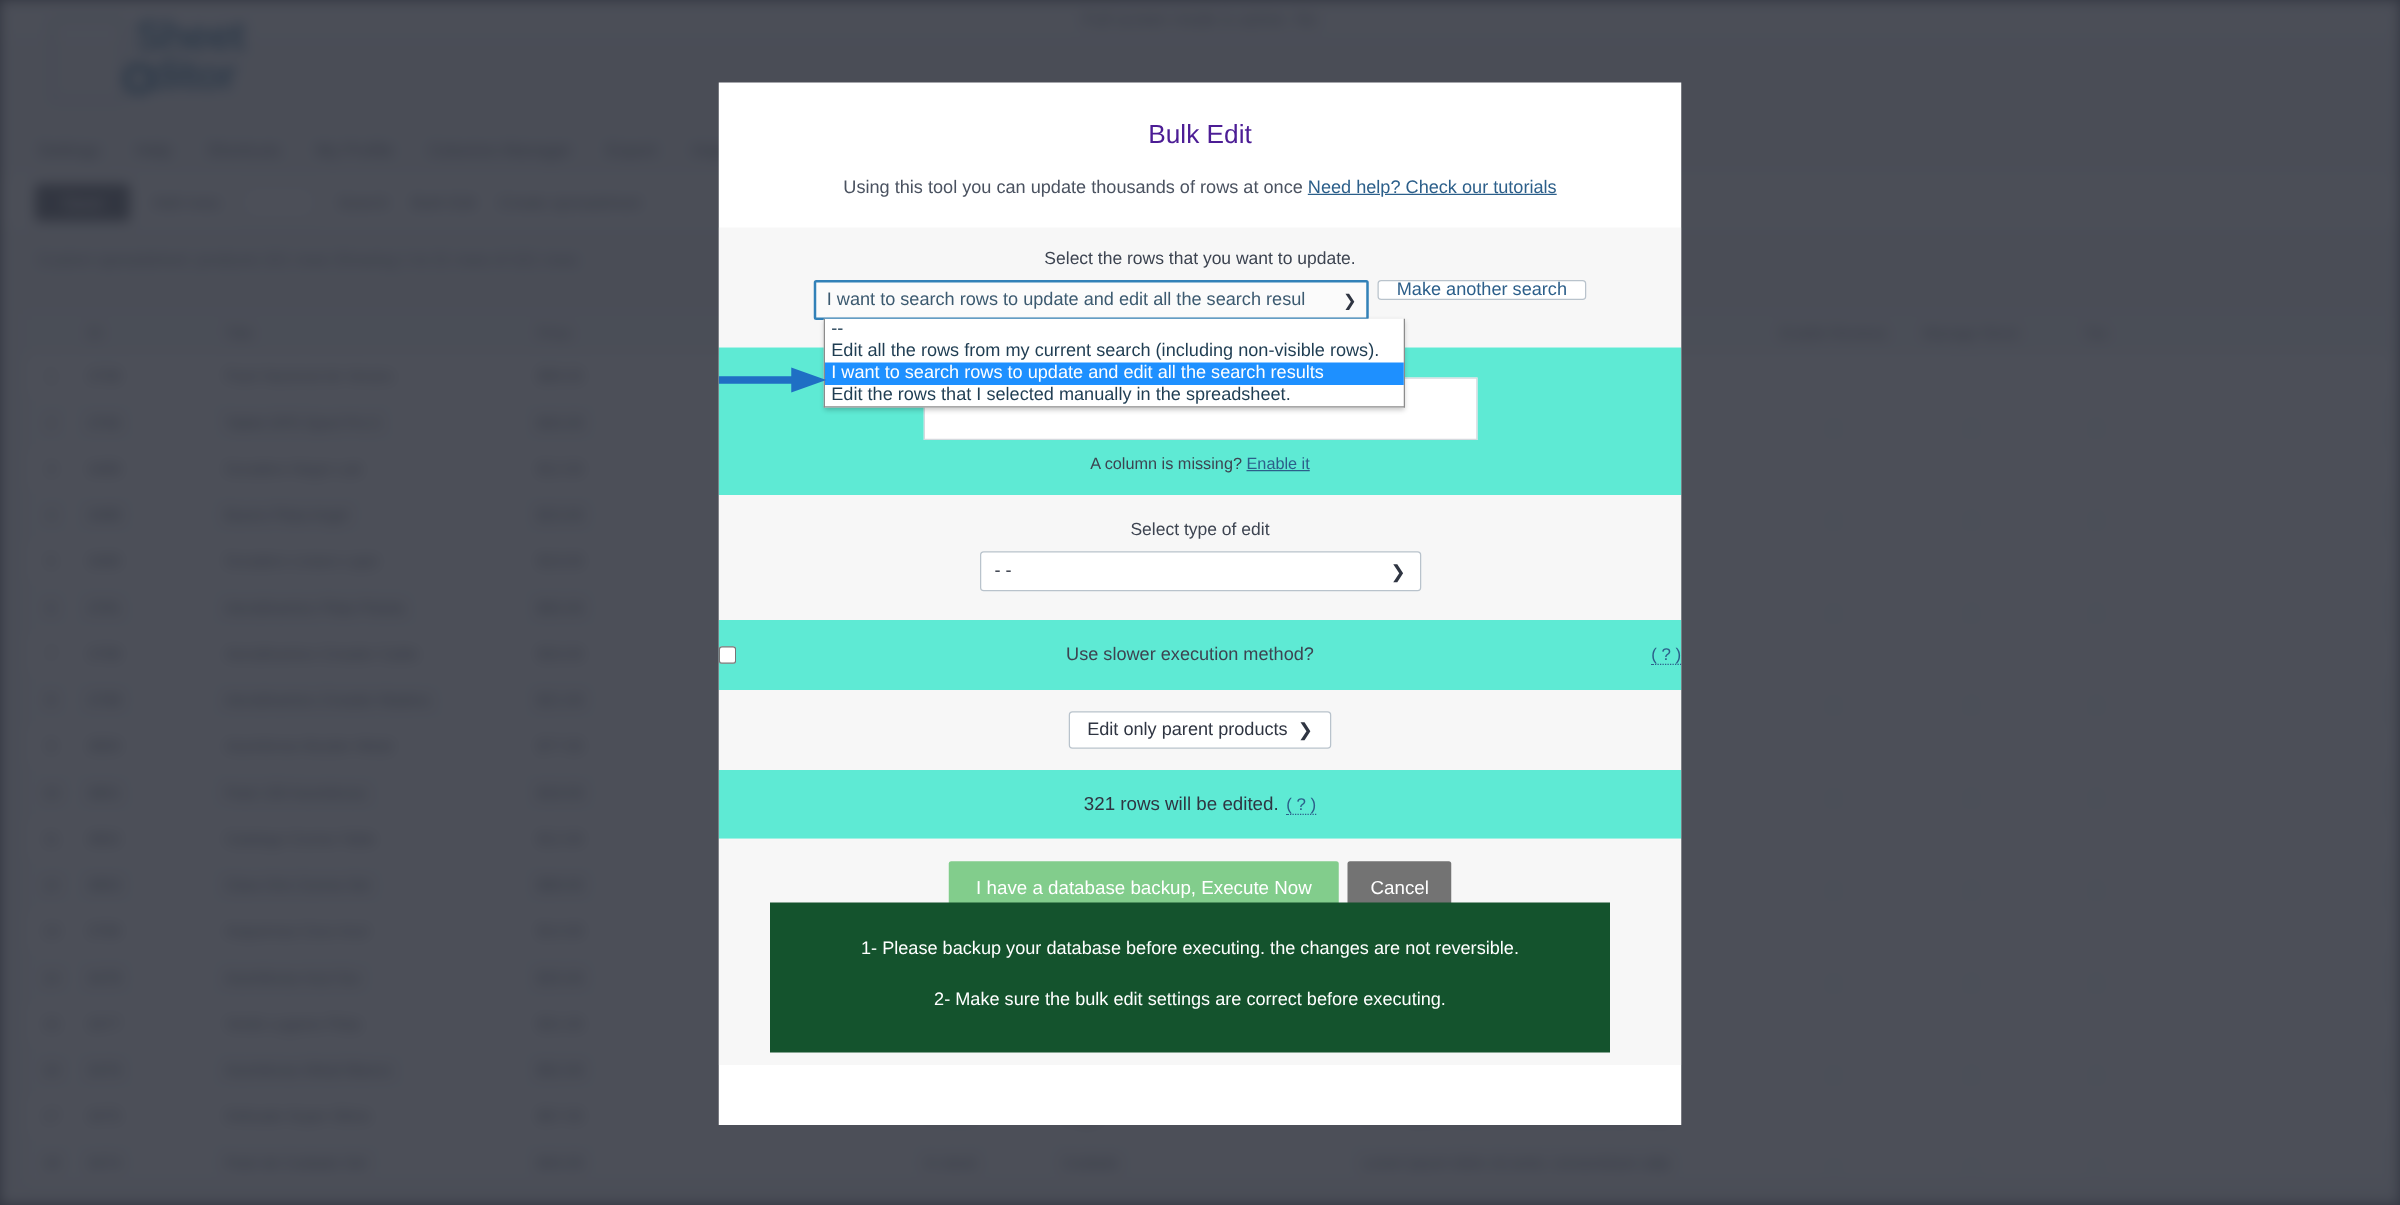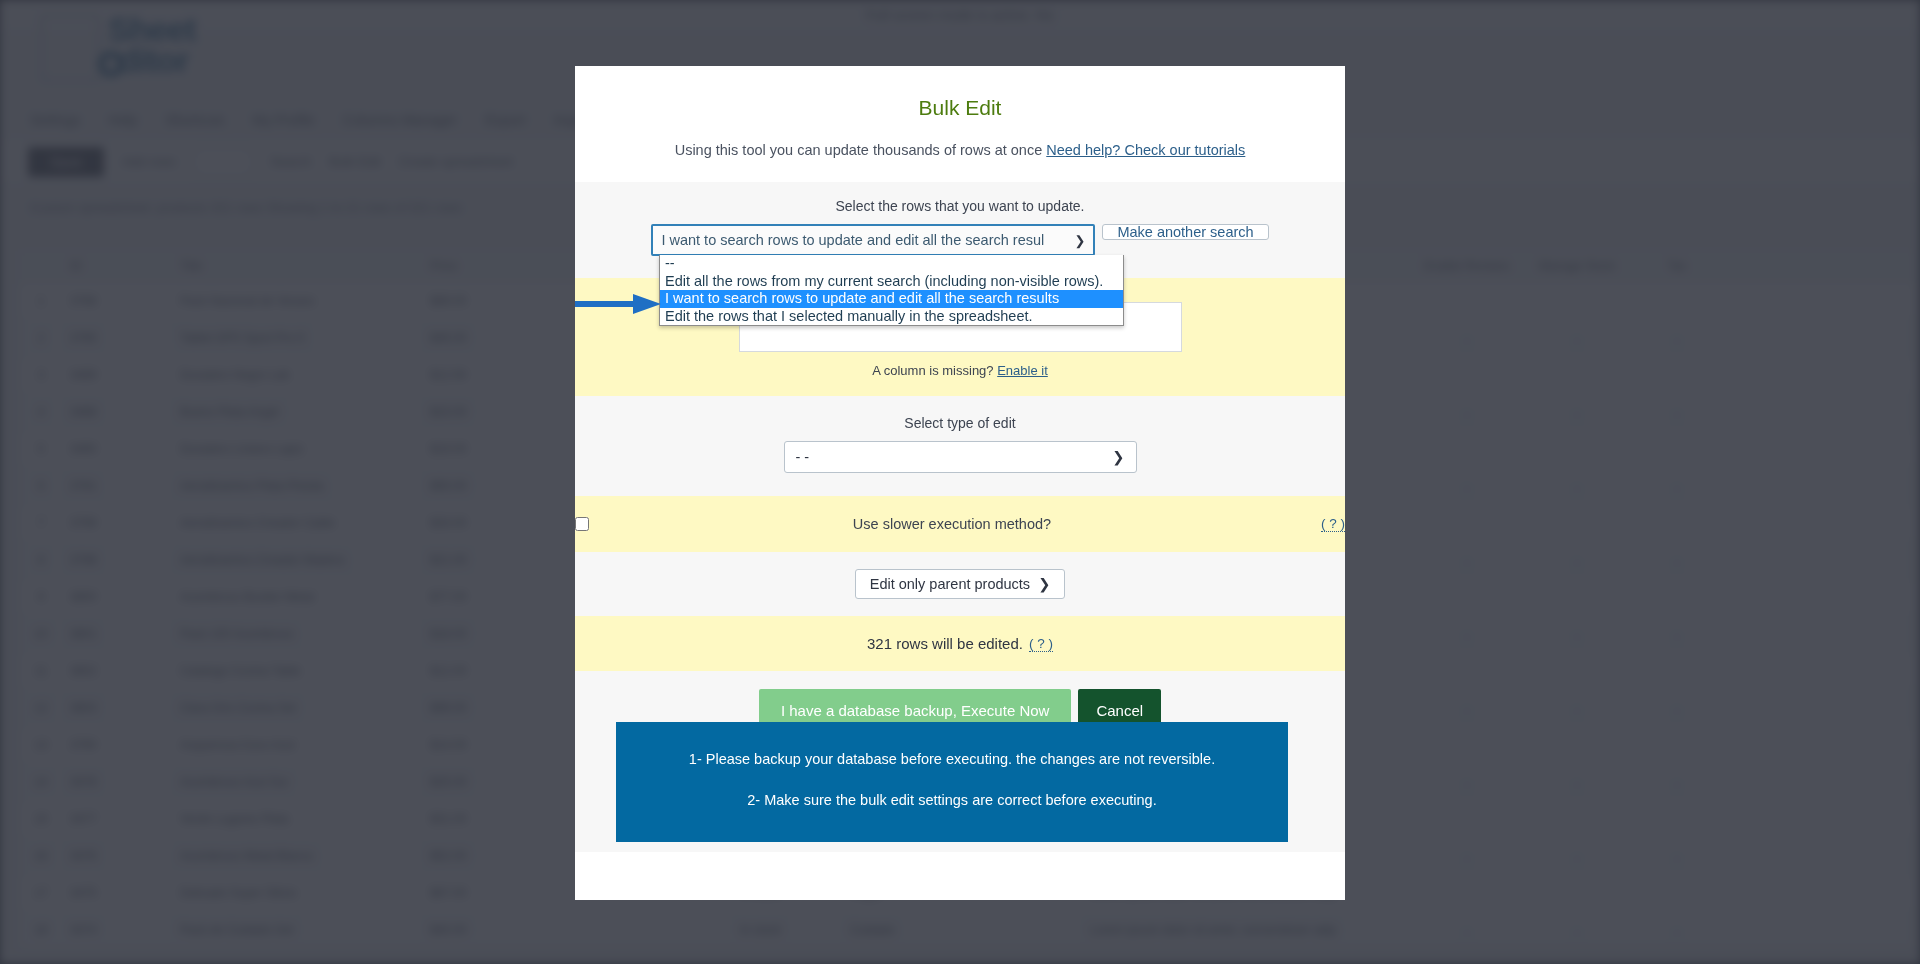--- a/index.html
+++ b/index.html
@@ -99,32 +99,32 @@
   }
 
   
   #modal {
     position: absolute;
     left: 575px; top: 66px; width: 770px; height: 834px;
     background: #ffffff;
     overflow: hidden;
   }
   #modal-title {
-    text-align: center; font-size: 21px; color: #4d7c0f;
+    text-align: center; font-size: 21px; color: #4c1d95;
     margin-top: 30px; font-weight: normal;
   }
   #modal-sub {
     text-align: center; font-size: 14.5px; color: #4a5260;
     margin-top: 22px;
   }
   #modal-sub a { color: #2c5f8a; text-decoration: underline; }
 
   .band { padding: 16px 0; }
   .band.grey { background: #f7f7f7; }
-  .band.white { background: #fef9c3; }
+  .band.white { background: #5eead4; }
   .band-label {
     text-align: center; font-size: 14px; color: #3d4451; margin-bottom: 10px;
   }
 
   
   #row-select {
     display: flex; justify-content: center; align-items: flex-start; gap: 7px;
     position: relative;
   }
   #main-select {
@@ -222,30 +222,30 @@
   #btn-row {
     display: flex; justify-content: center; align-items: flex-start; gap: 7px;
     padding-top: 18px;
   }
   #exec-btn {
     background: #82cd8c; color: #fff; border: none;
     font-size: 15px; font-family: inherit;
     padding: 13px 22px; cursor: pointer; border-radius: 2px;
   }
   #cancel-btn {
-    background: #14532d; color: #fff; border: none;
+    background: #737373; color: #fff; border: none;
     font-size: 15px; font-family: inherit;
     padding: 13px 18px; cursor: pointer; border-radius: 2px;
   }
 
   
   #notice {
     position: absolute; left: 41px; top: 656px;
     width: 672px; padding: 29px 0 34px;
-    background: #0369a1; color: #fff; text-align: center;
+    background: #14532d; color: #fff; text-align: center;
     z-index: 30;
   }
   #notice p { font-size: 14.5px; margin: 0; }
   #notice p + p { margin-top: 25px; }
 </style>
 </head>
 <body>
 
 <div id="bg-app">
 

